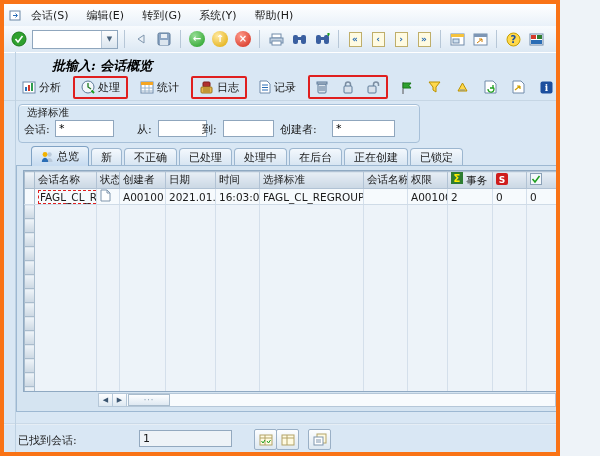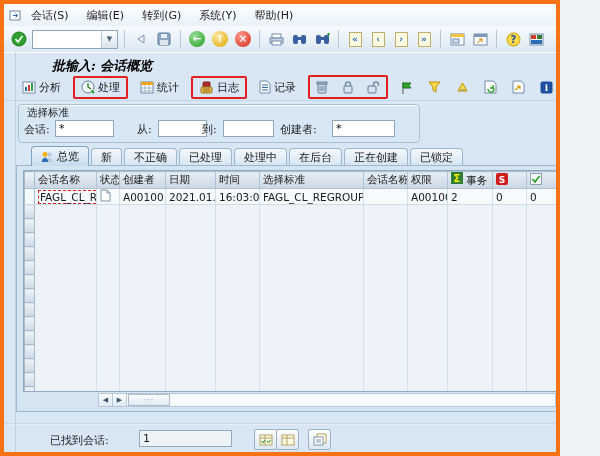--- a/index.html
+++ b/index.html
@@ -75,21 +75,21 @@
   .hscroll{position:absolute;left:81px;right:0;top:227px;height:14px;background:#f8fbfd;
     border:1px solid #b5c7d8;display:flex;align-items:stretch;box-sizing:border-box;}
   .sbtn{width:13px;background:linear-gradient(#fdfeff,#dde8f1);border-right:1px solid #b5c7d8;
     font-size:7px;color:#3a5570;display:flex;align-items:center;justify-content:center;}
   .thumb{width:40px;background:linear-gradient(#fdfeff,#dfe9f2);border:1px solid #a9bccd;margin:0 0 0 1px;
     font-size:8px;color:#8aa0b6;display:flex;align-items:center;justify-content:center;letter-spacing:1px;}
 
   
   .fsep{position:absolute;left:0;right:0;top:419px;height:2px;background:linear-gradient(#bccfe0,#f3f8fc);}
   .footer{position:absolute;top:425px;left:14px;right:0;height:22px;}
-  .footer .flabel{position:absolute;left:0;top:4px;margin-left:32px;}
+  .footer .flabel{position:absolute;left:0;top:4px;}
   .ffield{position:absolute;left:121px;top:1px;width:85px;height:15px;background:#eef3f7;
     border:1px solid #93a9bf;padding:0 3px;line-height:15px;}
   .fbtn{position:absolute;top:0;width:21px;height:19px;border:1px solid #9ab0c6;border-radius:2px;
     background:linear-gradient(#fdfeff,#dde8f1);display:flex;align-items:center;justify-content:center;}
   .frameline{position:absolute;left:11px;top:48px;bottom:0;width:1px;background:#bed1e2;}
 </style>
 </head>
 <body>
 
 <div class="window">

